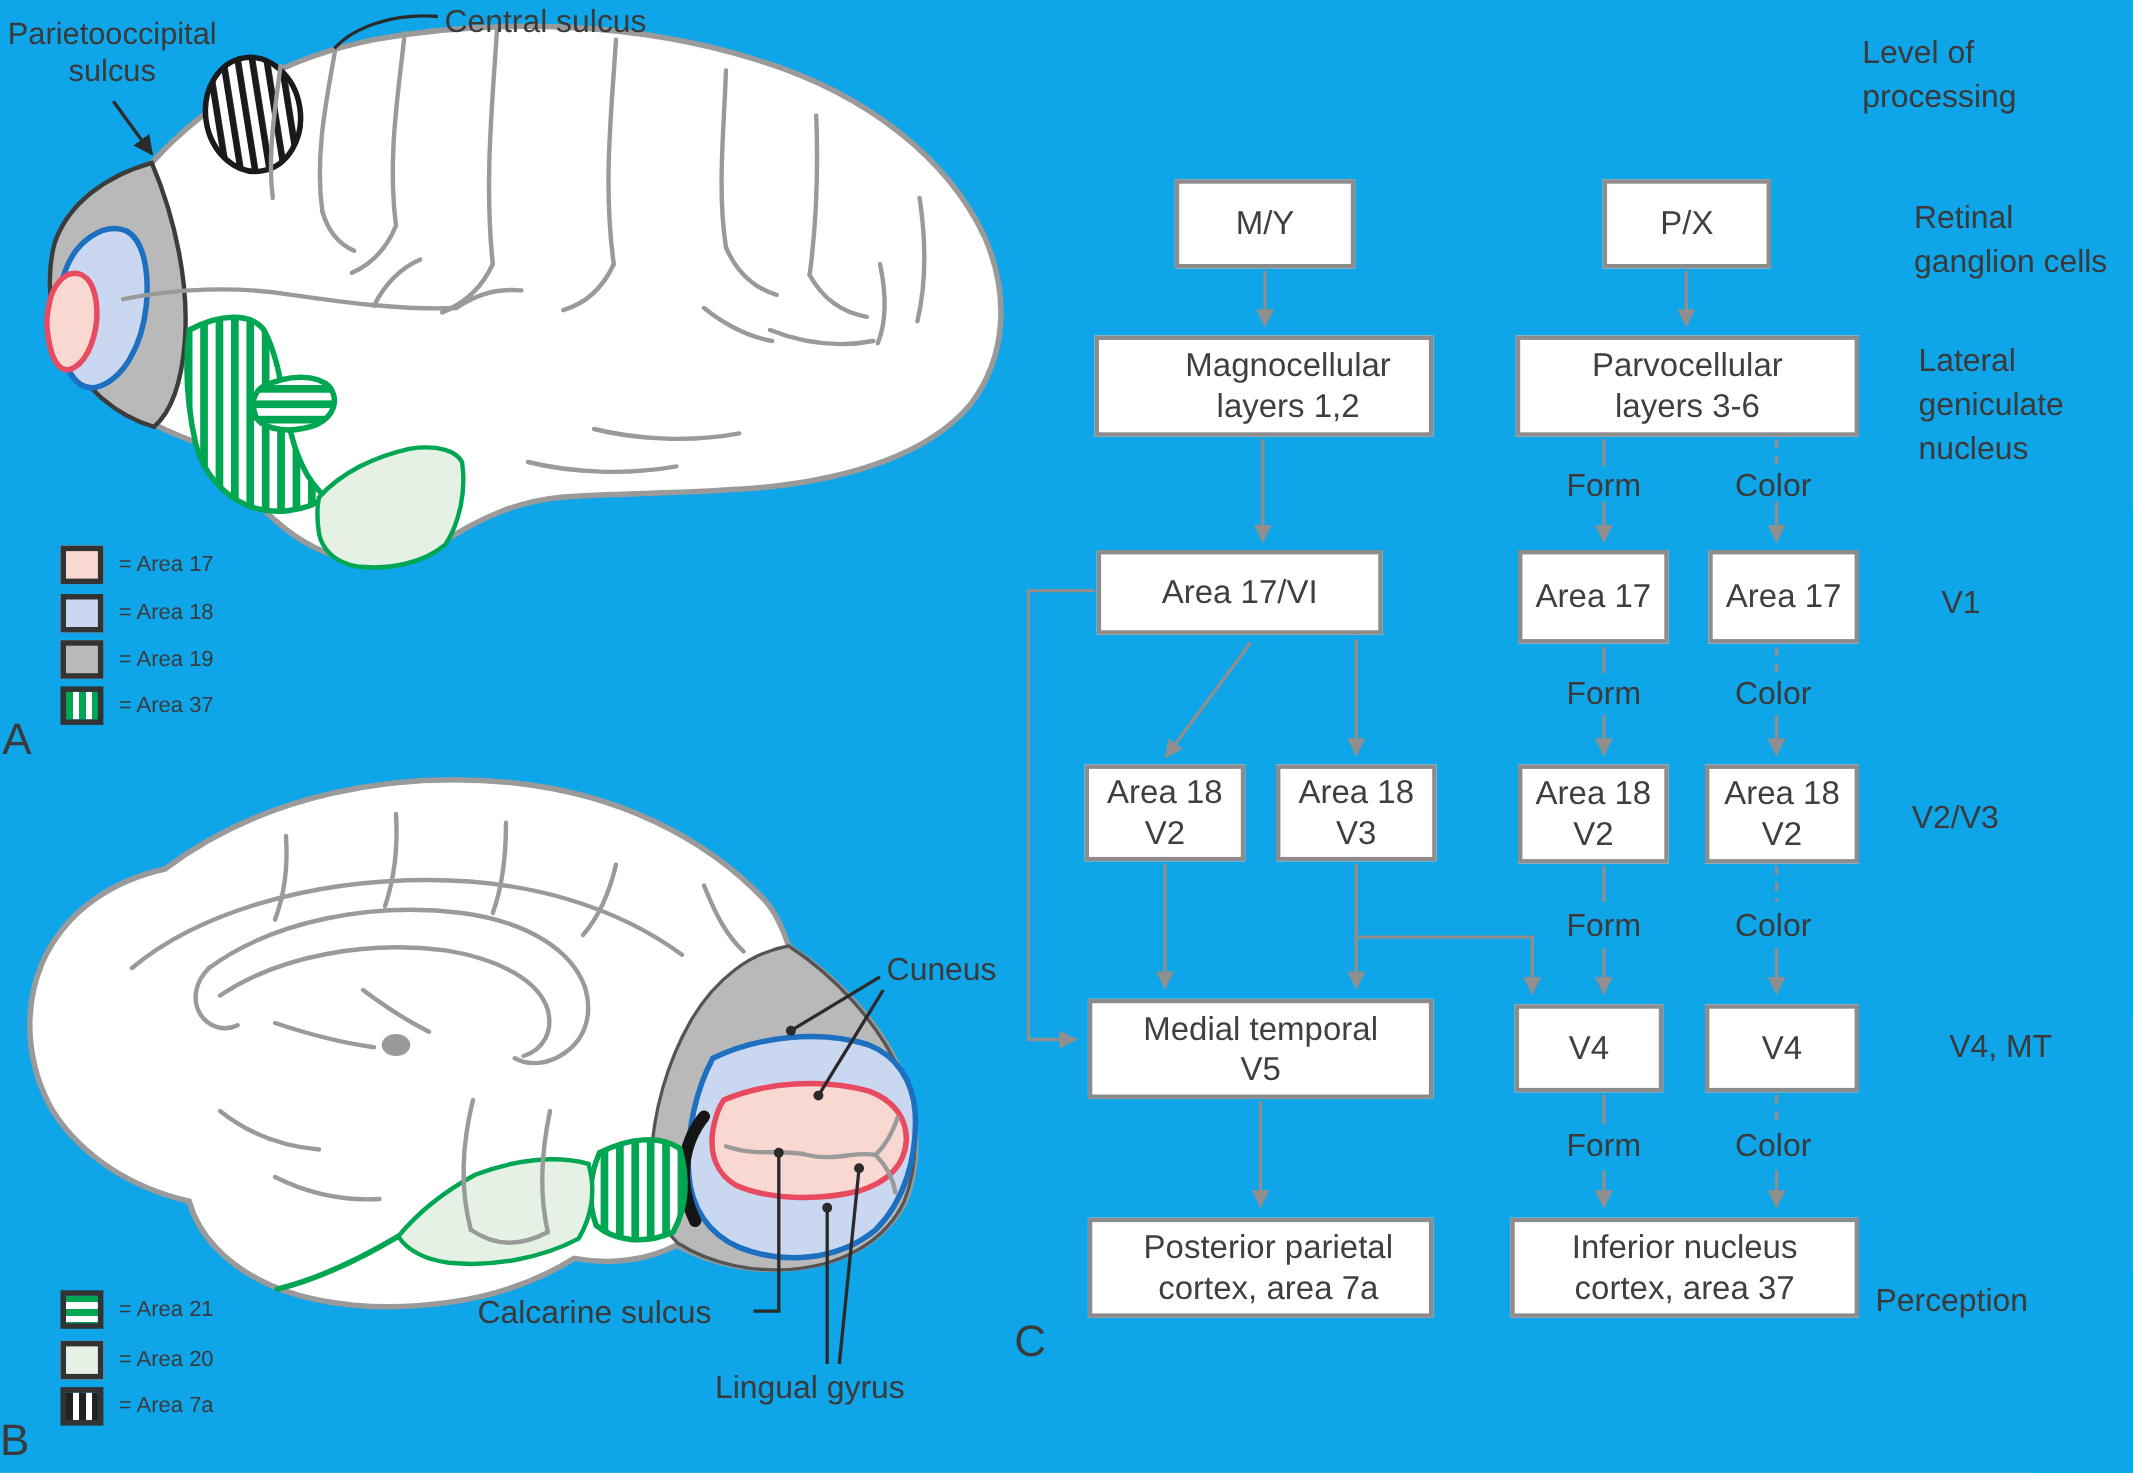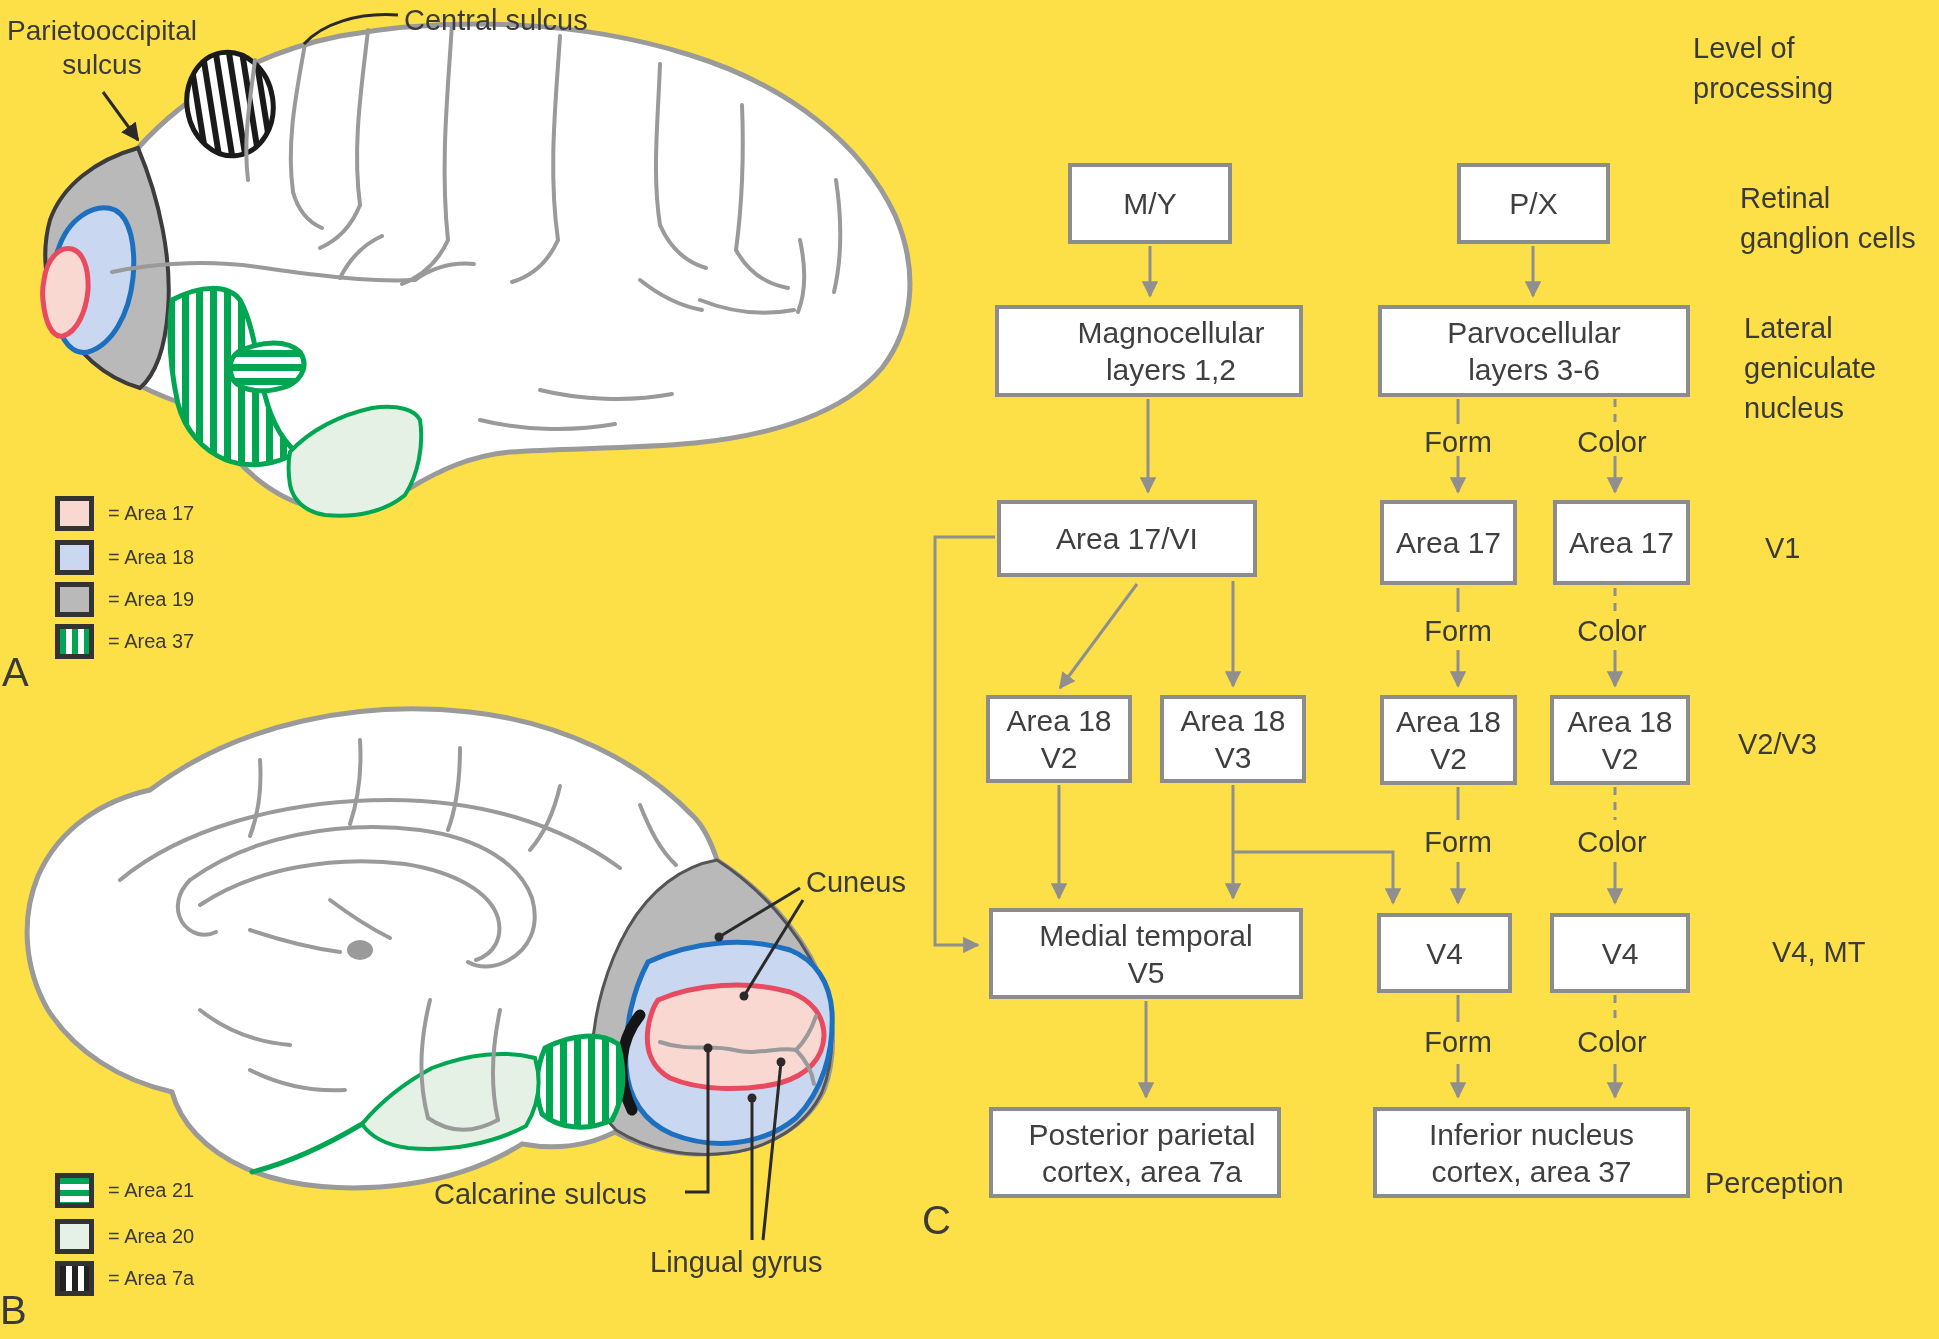--- a/index.html
+++ b/index.html
@@ -1,16 +1,16 @@
 <!DOCTYPE html>
 <html><head>
 <meta charset="utf-8">
 <style>
   html,body{margin:0;padding:0;background:#fff;}
-  #canvas{position:relative;width:1939px;height:1339px;background:#fde047;
+  #canvas{position:relative;width:1939px;height:1339px;background:#0ea5e9;
           font-family:"Liberation Sans",sans-serif;color:#3a3a3a;overflow:hidden;}
   .abs{position:absolute;}
   #art{left:0;top:0;}
   
   .fc-box{position:absolute;box-sizing:border-box;border:4px solid #8c8c8c;background:#fff;
           display:flex;flex-direction:column;align-items:center;justify-content:center;
           text-align:center;font-size:30px;line-height:37px;color:#3f3f3f;}
   
   .lbl{position:absolute;font-size:29px;line-height:36px;color:#3a3a3a;white-space:nowrap;}
   .center{text-align:center;}
@@ -292,21 +292,21 @@
 <div class="fc-box" style="left:989px;top:908px;width:314px;height:91px;">
   <div>Medial temporal</div>
   <div>V5</div>
 </div>
 <div class="fc-box" style="left:1377px;top:913px;width:135px;height:80px;">
   <div>V4</div>
 </div>
 <div class="fc-box" style="left:1550px;top:913px;width:140px;height:80px;">
   <div>V4</div>
 </div>
-<div class="fc-box" style="left:989px;top:1107px;width:292px;height:91px;padding-left:14px;">
+<div class="fc-box" style="left:989px;top:1107px;width:314px;height:91px;padding-left:14px;">
   <div>Posterior parietal</div>
   <div>cortex, area 7a</div>
 </div>
 <div class="fc-box" style="left:1373px;top:1107px;width:317px;height:91px;">
   <div>Inferior nucleus</div>
   <div>cortex, area 37</div>
 </div>
 
 <div class="stream" style="left:1458px;top:426px;">Form</div>
 <div class="stream" style="left:1612px;top:426px;">Color</div>

